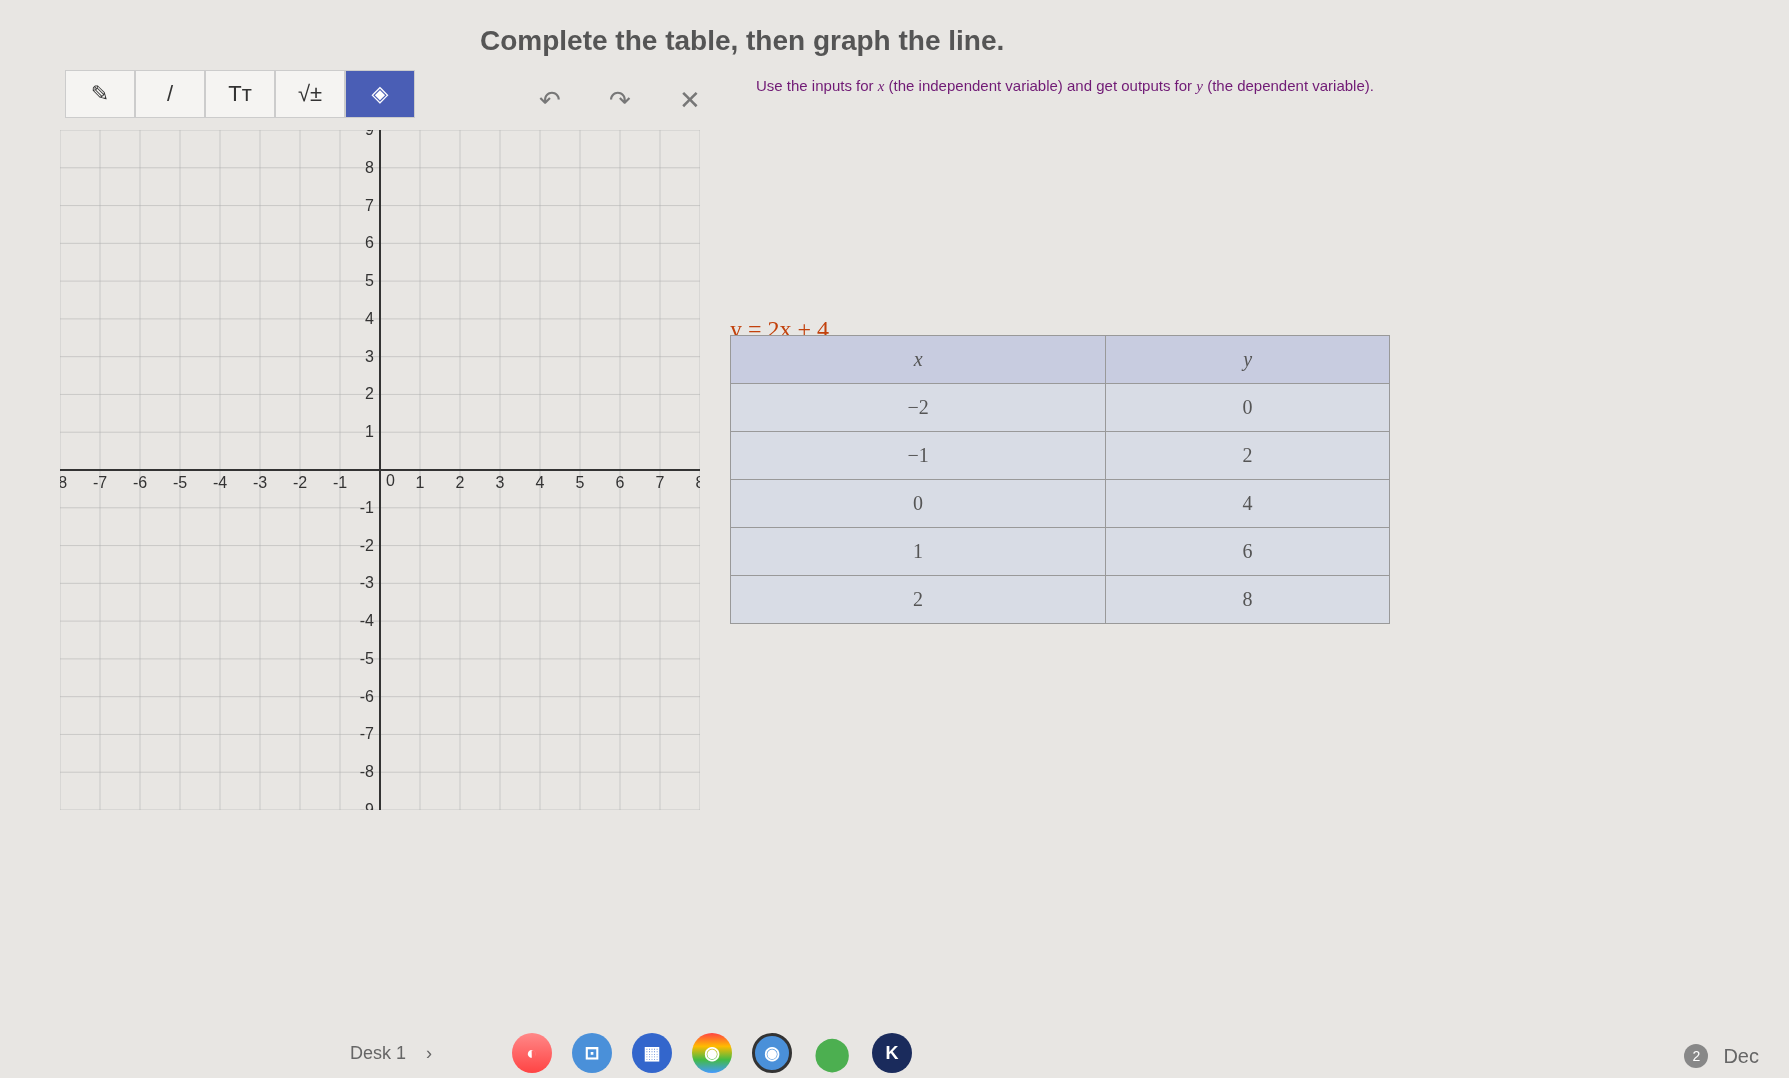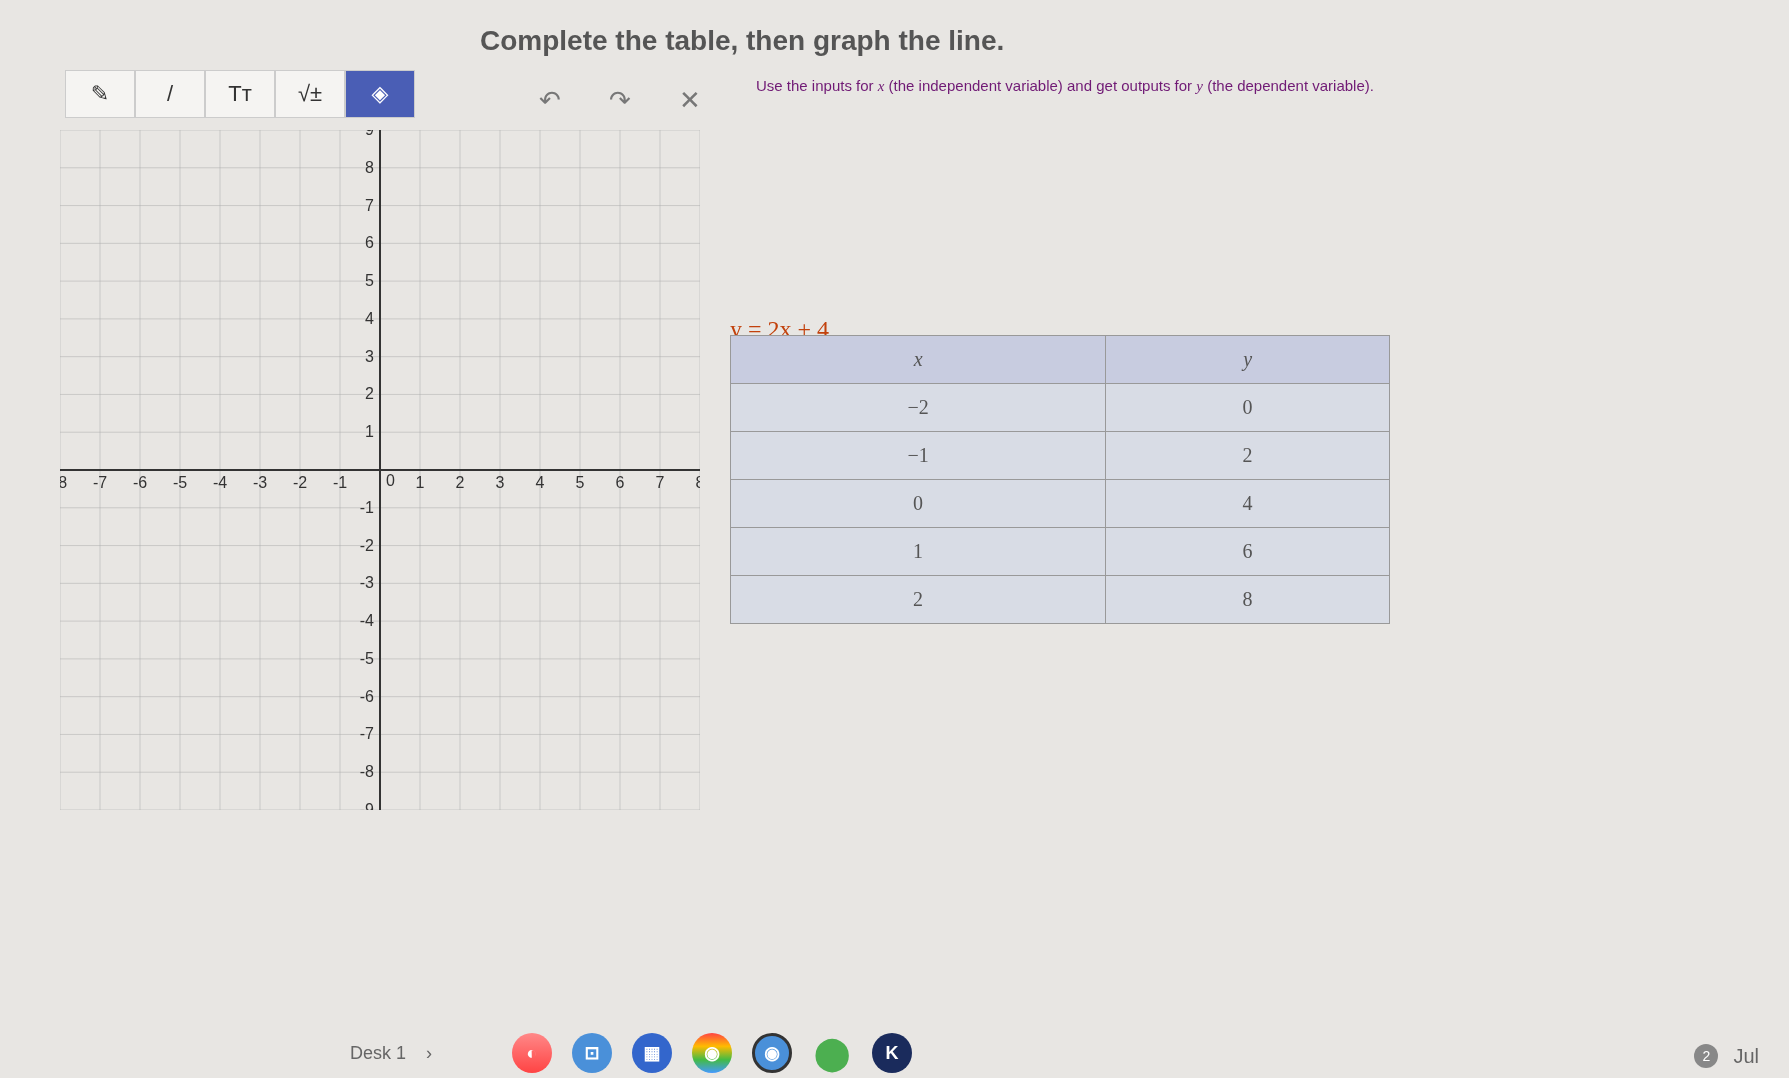--- a/index.html
+++ b/index.html
@@ -312,14 +312,14 @@
   <div class="taskbar-icon tb2">⊡</div>
   <div class="taskbar-icon tb3">▦</div>
   <div class="taskbar-icon tb4">◉</div>
   <div class="taskbar-icon tb5">◉</div>
   <div class="taskbar-icon tb6">⬤</div>
   <div class="taskbar-icon tb7">K</div>
 </div>
 
 <div class="taskbar-right">
   <div class="badge">2</div>
-  <span>Jul</span>
+  <span>Dec</span>
 </div>
 
 </body></html>

